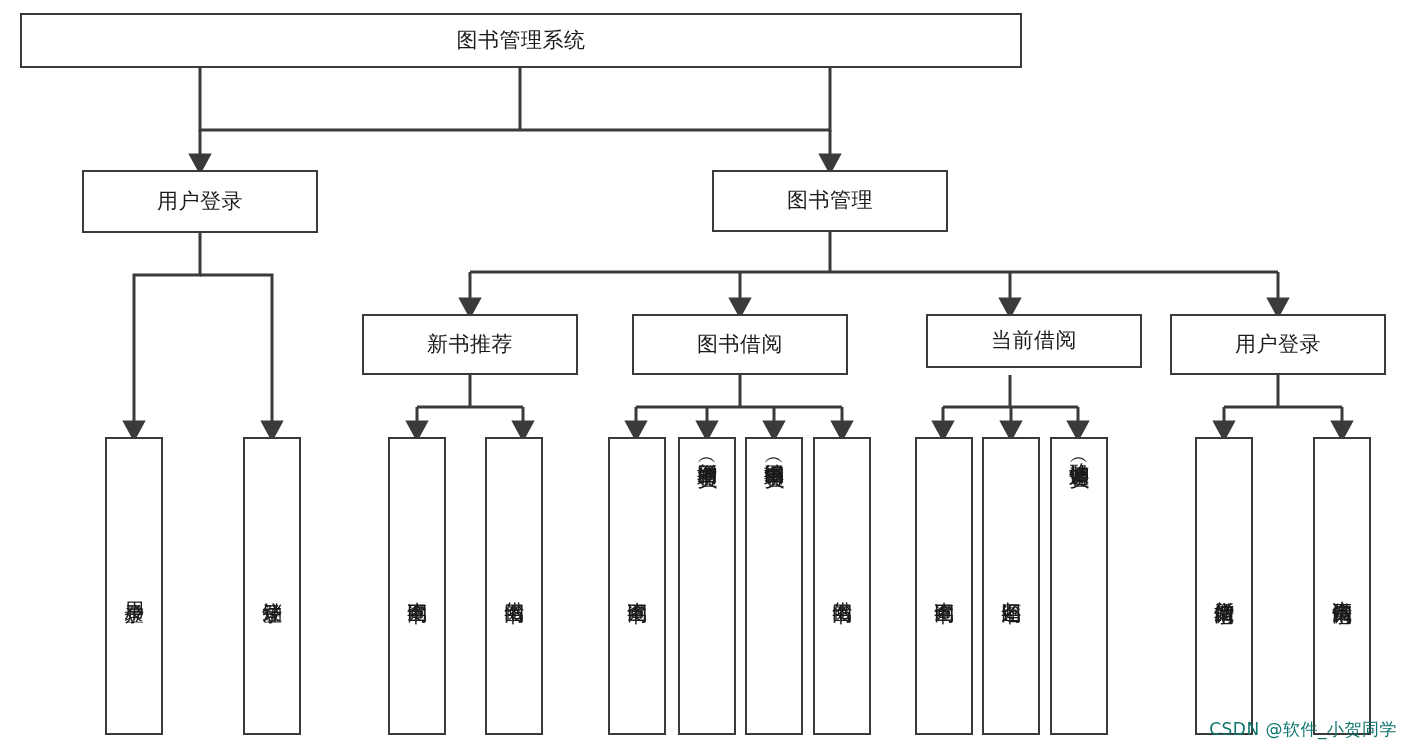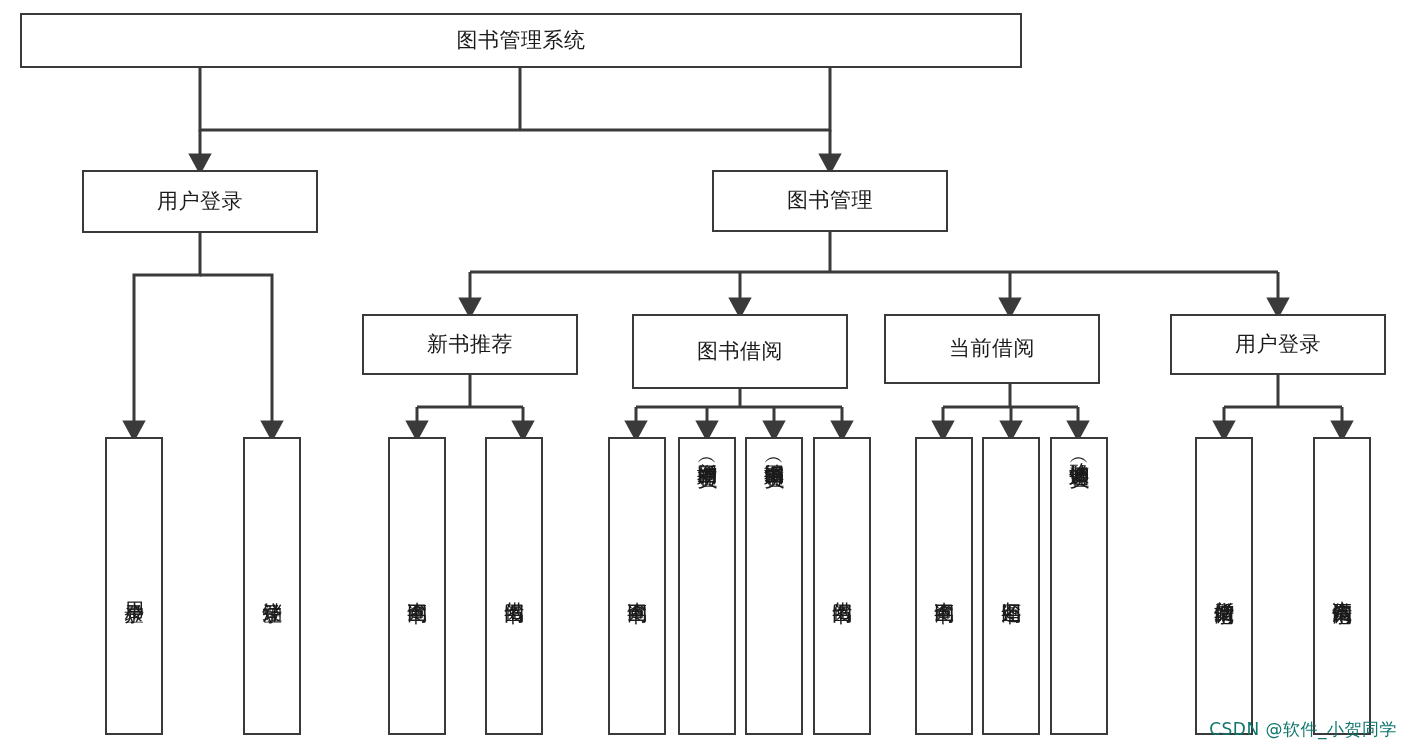--- a/index.html
+++ b/index.html
@@ -133,25 +133,25 @@
   </div>
 
   <div class="node-box" style="left:712px; top:170px; width:236px; height:62px;">
     <span class="node-label-h">图书管理</span>
   </div>
 
   <div class="node-box" style="left:362px; top:314px; width:216px; height:61px;">
     <span class="node-label-h">新书推荐</span>
   </div>
 
-  <div class="node-box" style="left:632px; top:314px; width:216px; height:75px;">
+  <div class="node-box" style="left:632px; top:314px; width:216px; height:61px;">
     <span class="node-label-h">图书借阅</span>
   </div>
 
-  <div class="node-box" style="left:884px; top:314px; width:216px; height:70px;">
+  <div class="node-box" style="left:926px; top:314px; width:216px; height:54px;">
     <span class="node-label-h">当前借阅</span>
   </div>
 
   <div class="node-box" style="left:1170px; top:314px; width:216px; height:61px;">
     <span class="node-label-h">用户登录</span>
   </div>
 
   <div class="node-box leaf-box" style="left:105px; top:437px; width:58px; height:298px;">
     <span class="node-label-v">用户登录</span>
   </div>

